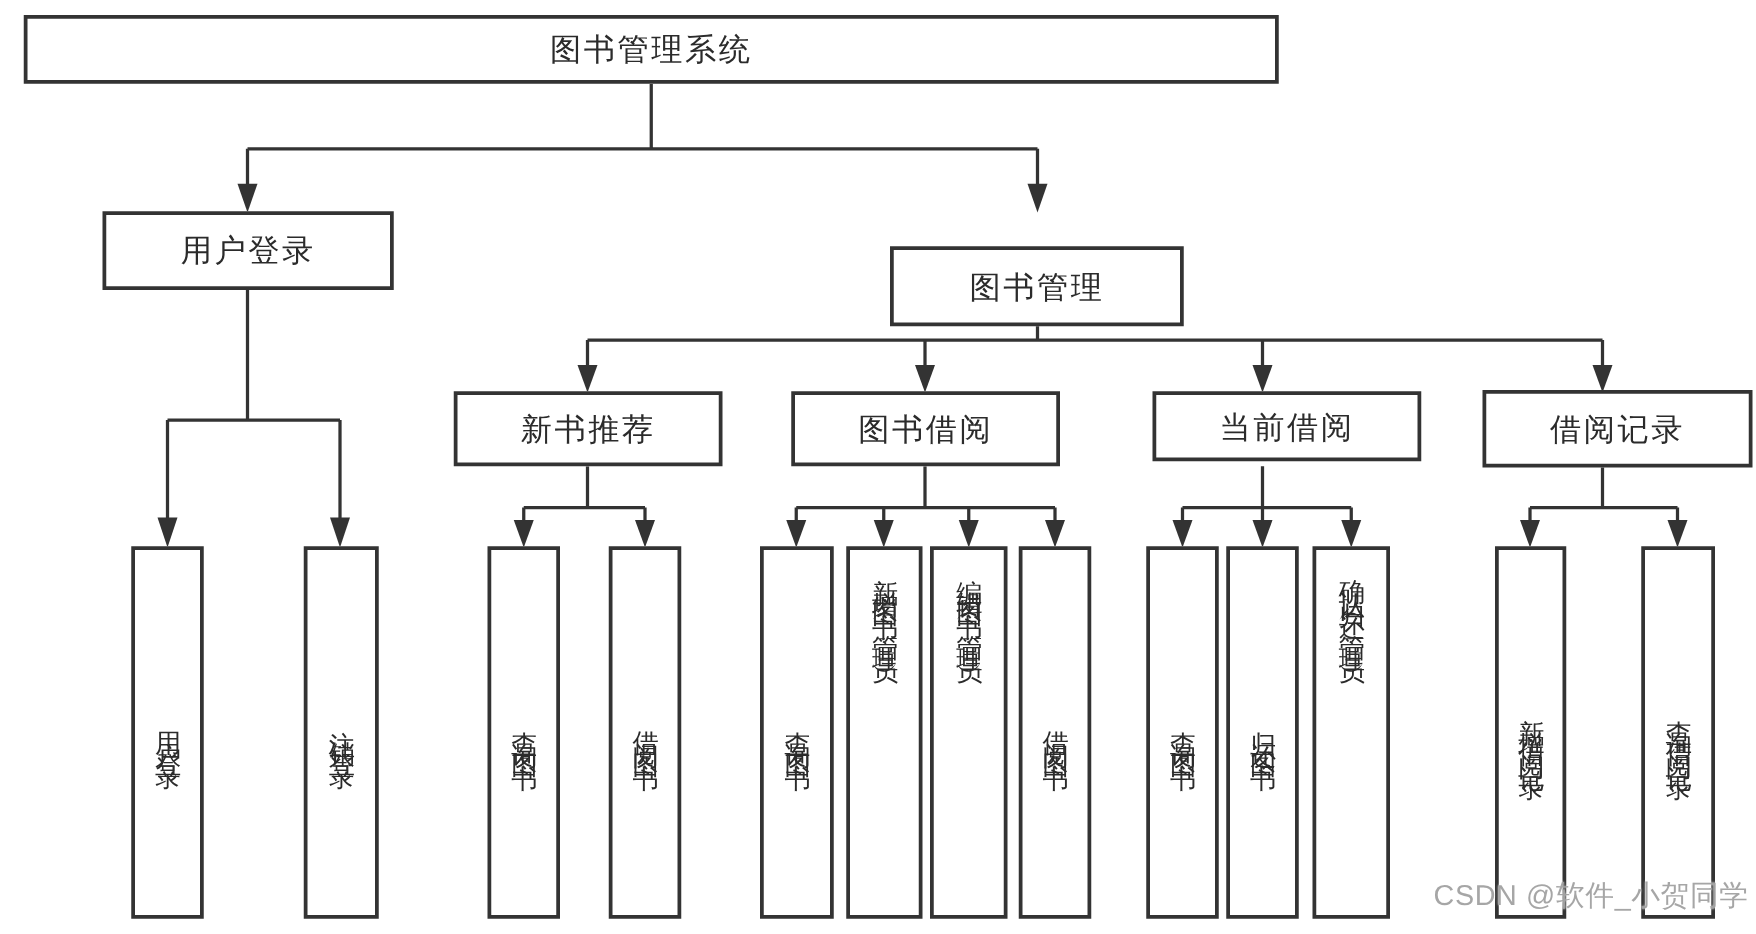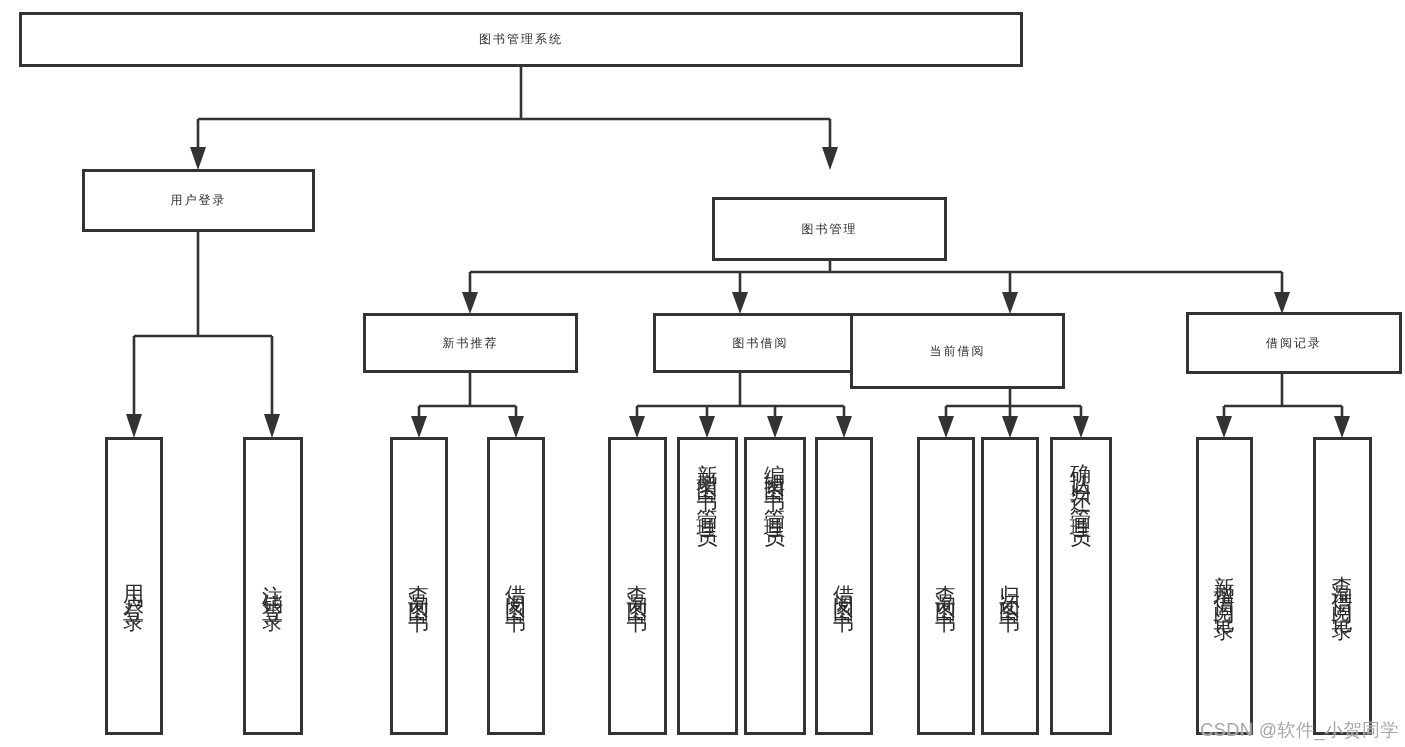--- a/index.html
+++ b/index.html
@@ -16,21 +16,21 @@
     color:var(--text);
     overflow:hidden;
   }
   #connectors{position:absolute;left:0;top:0;width:1405px;height:747px;}
   .hbox{
     position:absolute;
     box-sizing:border-box;
     border:3px solid var(--line);
     background:#fff;
     display:flex;align-items:center;justify-content:center;
-    font-size:12px;letter-spacing:2px;
+    font-size:25px;letter-spacing:2px;
     z-index:2;
   }
   .vbox{
     position:absolute;
     box-sizing:border-box;
     border:3px solid var(--line);
     background:#fff;
     display:flex;align-items:center;justify-content:center;
     z-index:2;
   }
@@ -38,22 +38,22 @@
     writing-mode:vertical-rl;
     text-orientation:mixed;
     font-size:21px;
     letter-spacing:9px;
     line-height:1;
     white-space:nowrap;
   }
   .vbox.top{align-items:flex-start;padding-top:7px;}
   #watermark{
     position:absolute;
-    right:6px;bottom:5px;
-    font-size:18px;
+    right:6px;bottom:15px;
+    font-size:23px;
     letter-spacing:0.5px;
     color:rgba(158,158,158,0.92);
     text-shadow:0 0 2px #ffffff;
     z-index:3;
   }
 </style>
 </head>
 <body>
 
 <div id="canvas">
@@ -105,24 +105,24 @@
   <div class="hbox" style="left:82px;top:169px;width:233px;height:63px;">
     <span>用户登录</span>
   </div>
   <div class="hbox" style="left:712px;top:169px;width:235px;height:64px;margin-top:28px;">
     <span>图书管理</span>
   </div>
 
   <div class="hbox" style="left:363px;top:313px;width:215px;height:60px;">
     <span>新书推荐</span>
   </div>
-  <div class="hbox" style="left:633px;top:313px;width:215px;height:60px;margin-left:20px;">
+  <div class="hbox" style="left:633px;top:313px;width:215px;height:60px;">
     <span>图书借阅</span>
   </div>
-  <div class="hbox" style="left:850px;top:313px;width:215px;height:76px;">
+  <div class="hbox" style="left:922px;top:313px;width:215px;height:56px;">
     <span>当前借阅</span>
   </div>
   <div class="hbox" style="left:1174px;top:312px;width:216px;height:62px;margin-left:12px;">
     <span>借阅记录</span>
   </div>
 
   <div class="vbox" style="left:105px;top:437px;width:58px;height:298px;">
     <span>用户登录</span>
   </div>
   <div class="vbox" style="left:243px;top:437px;width:60px;height:298px;">

